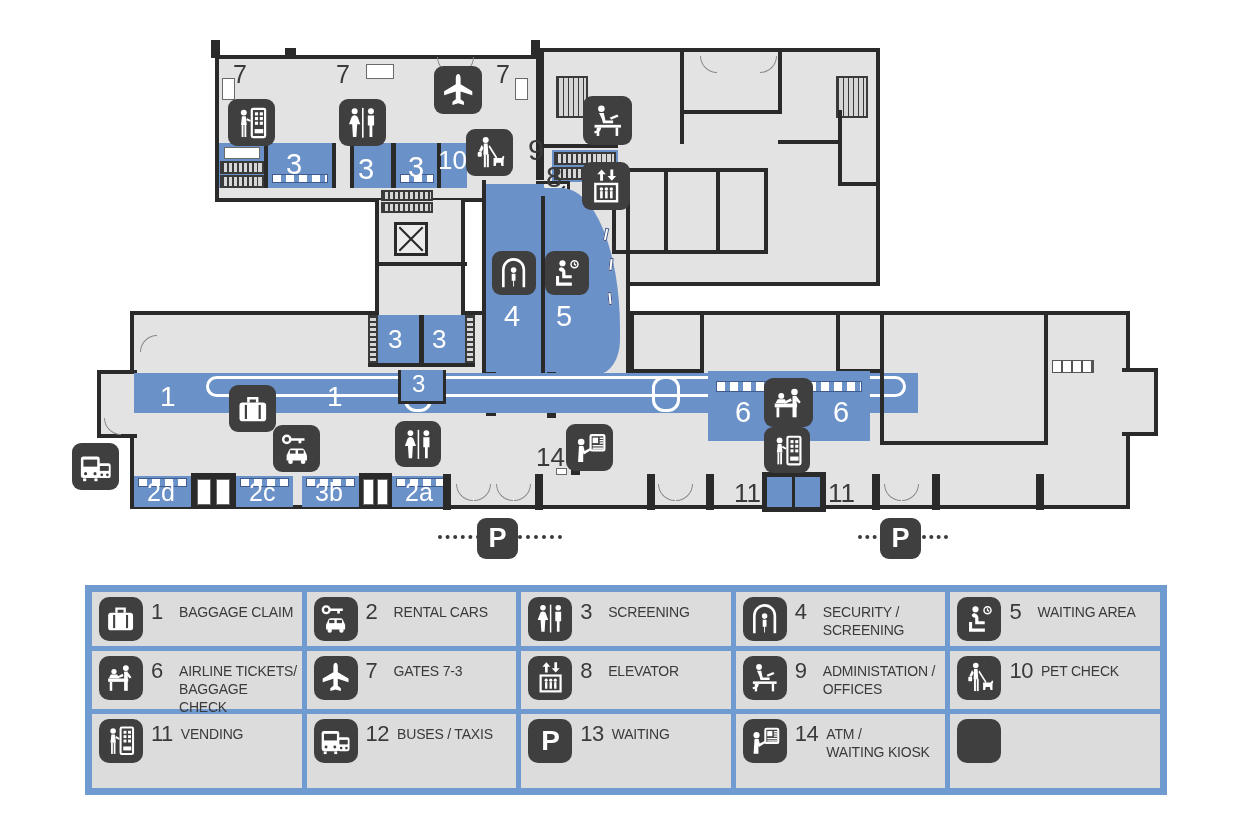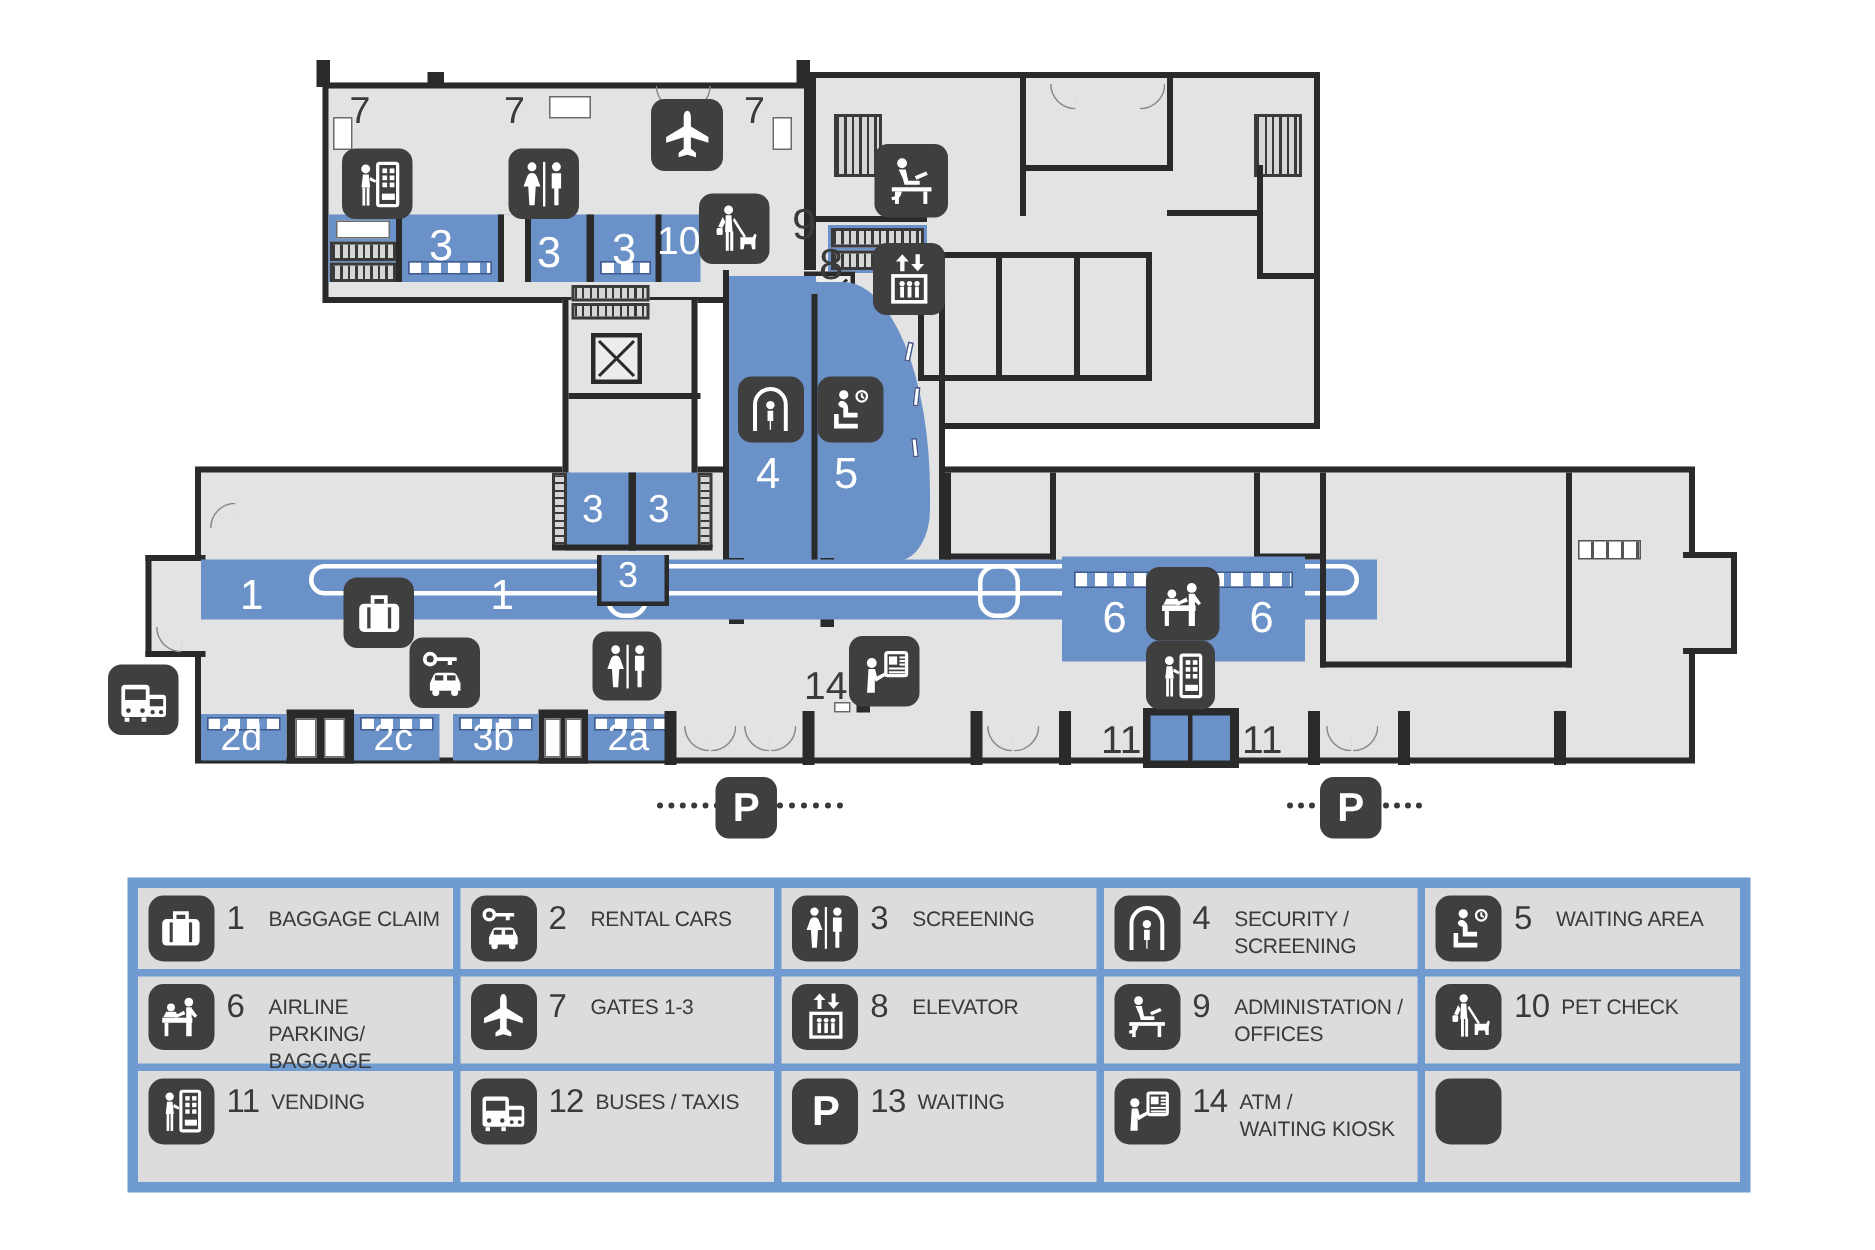--- a/index.html
+++ b/index.html
@@ -466,31 +466,31 @@
             <path d="M5.3 9.9h4.4l1.3 2.5H4z"></path>
             <circle cx="15.6" cy="5.5" r="2"></circle>
             <path d="M14.4 7.9h2.5V21h-2.5z"></path>
             <path d="M13.4 9.4l-4.4 2.3.5 1 4.5-1.7z"></path>
             <rect x="3.5" y="12.6" width="13.7" height="2.3"></rect>
             <rect x="4.6" y="14.9" width="1.7" height="6.1"></rect>
             <path d="M16.9 8.3l2.5 3.4-1 .9-2.7-2.6z"></path>
           </svg>
         </span>
     <span class="lnum">6</span>
-    <span class="llbl"><span class="l1">AIRLINE PARKING/</span><br class="lbr"><span class="l2">BAGGAGE CHECK</span></span>
+    <span class="llbl"><span class="l1">AIRLINE TICKETS/</span><br class="lbr"><span class="l2">BAGGAGE CHECK</span></span>
   </div>
 
   <div class="lcell">
     <span class="ficon">
           <svg viewBox="0 0 24 24" fill="#fff">
             <path d="M12 1.8c.9 0 1.5 1.2 1.5 2.6v3.9l7.3 4.4v2.4l-7.3-2.3v4.8l2.1 1.7v1.9L12 20.1l-3.6 1.1v-1.9l2.1-1.7v-4.8l-7.3 2.3v-2.4l7.3-4.4V4.4c0-1.4.6-2.6 1.5-2.6z"></path>
           </svg>
         </span>
     <span class="lnum">7</span>
-    <span class="llbl"><span class="l1">GATES 1-3</span><span class="l2"></span></span>
+    <span class="llbl"><span class="l1">GATES 7-3</span><span class="l2"></span></span>
   </div>
 
   <div class="lcell">
     <span class="ficon">
           <svg viewBox="0 0 24 24" fill="#fff">
             <path d="M8.2 8.6v-4H6.4l2.7-3 2.7 3H10v4z"></path>
             <path d="M14 1.6v4h1.8l-2.7 3-2.7-3h1.8v-4z" transform="translate(2.4,0)"></path>
             <rect x="5.2" y="10.6" width="13.6" height="10.8" fill="none" stroke="#fff" stroke-width="1.5"></rect>
             <circle cx="9" cy="13.8" r="1.1"></circle>
             <rect x="8.2" y="15.1" width="1.6" height="4.5"></rect>

